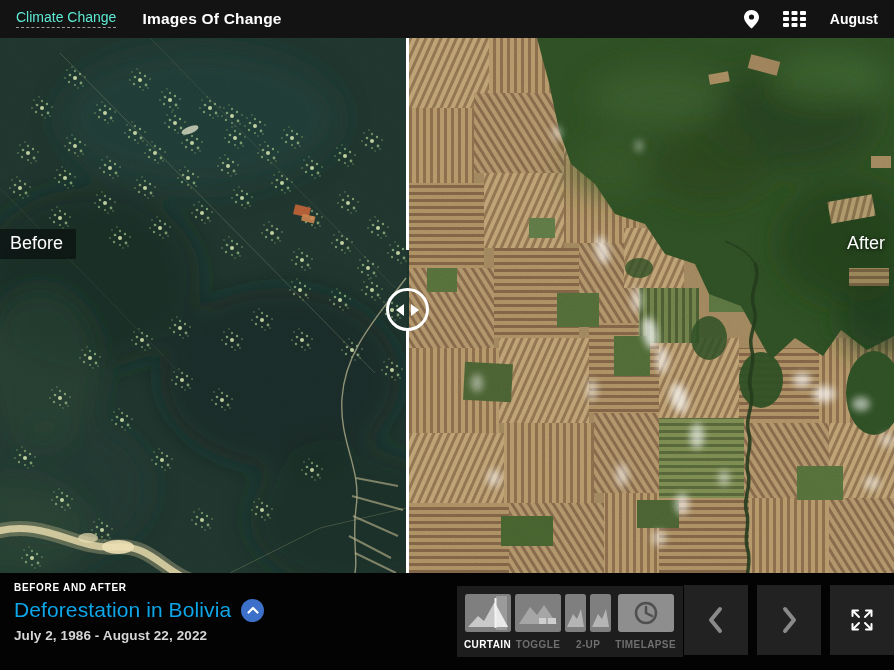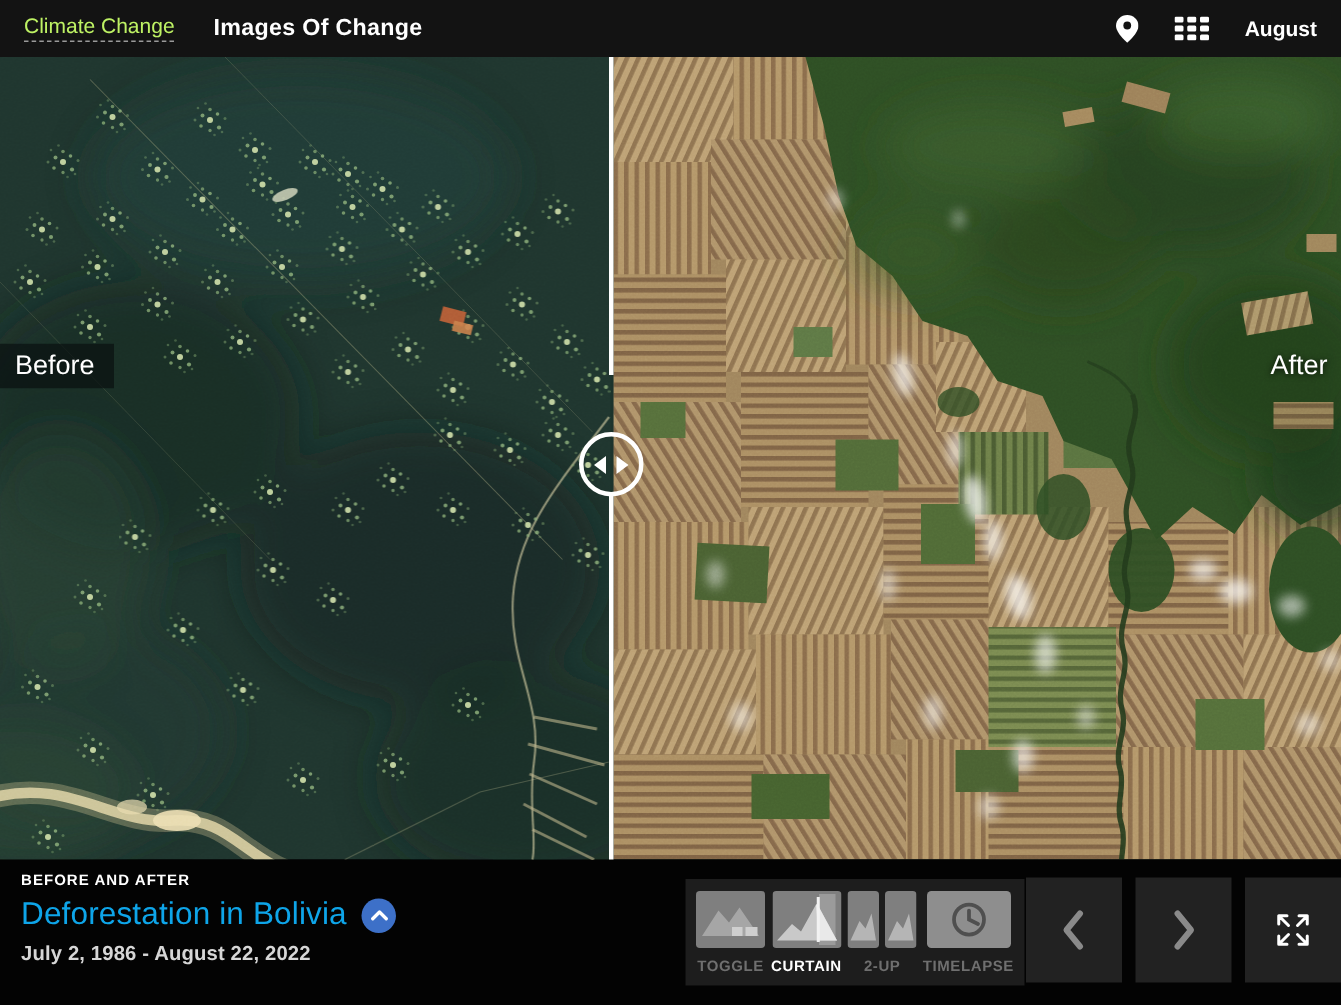--- a/index.html
+++ b/index.html
@@ -2,21 +2,21 @@
 <html><head>
 <meta charset="utf-8">
 <style>
   html,body{margin:0;padding:0;background:#000;}
   body{width:894px;height:670px;position:relative;overflow:hidden;
        font-family:"Liberation Sans",sans-serif;-webkit-font-smoothing:antialiased;}
 
   
   .header{position:absolute;top:0;left:0;width:894px;height:38px;background:#131313;
           display:flex;align-items:center;z-index:10;box-sizing:border-box;padding:0 16px;}
-  .site-link{color:#bef264;font-size:14px;line-height:1;padding-bottom:3px;
+  .site-link{color:#5eead4;font-size:14px;line-height:1;padding-bottom:3px;
              border-bottom:1px dashed #9a9a9a;cursor:pointer;}
   .app-title{color:#fff;font-weight:bold;font-size:15.5px;margin-left:26px;letter-spacing:.2px;}
   .header-right{margin-left:auto;display:flex;align-items:center;gap:24px;}
   .icon-btn{display:flex;align-items:center;justify-content:center;cursor:pointer;}
   .about-link{color:#fff;font-size:14px;font-weight:600;cursor:pointer;}
 
   
   .viewer{position:absolute;top:38px;left:0;width:894px;height:535px;overflow:hidden;background:#1c332c;}
   .sat{position:absolute;top:0;display:block;}
   .sat.before{left:0;}
@@ -370,42 +370,42 @@
       <span class="collapse-btn">
         <svg width="12" height="8" viewBox="0 0 12 8">
             <polyline points="1.5,6.5 6,2 10.5,6.5" stroke="#fff" stroke-width="2.2" fill="none" stroke-linecap="round" stroke-linejoin="round"></polyline>
           </svg>
       </span>
     </div>
     <div class="date">July 2, 1986 - August 22, 2022</div>
   </div>
 
   <div class="modes">
-    <div class="mode">
-      <span class="mode-icon">
-        <svg width="46" height="38" viewBox="0 0 46 38">
-            <rect width="46" height="38" rx="2.5" fill="#7f7f7f"></rect>
-            <path d="M4,30 L15,13 L22,21 L29,11 L42,30 Z" fill="#a6a6a6"></path>
-            <rect x="24" y="24" width="7" height="6" fill="#cfcfcf"></rect>
-            <rect x="33" y="24" width="8" height="6" fill="#cfcfcf"></rect>
-          </svg>
-      </span>
-      <span class="mode-label">TOGGLE</span>
-    </div>
     <div class="mode active">
       <span class="mode-icon">
         <svg width="46" height="38" viewBox="0 0 46 38">
             <rect width="46" height="38" rx="2.5" fill="#7f7f7f"></rect>
             <rect x="31" y="2" width="11" height="34" fill="#9b9b9b"></rect>
             <path d="M3,33 L13,22 L19,27 L29,9 L30,9 L43,33 Z" fill="#c9c9c9"></path>
             <path d="M29,9 L30,9 L43,33 L31,33 Z" fill="#e9e9e9"></path>
             <rect x="29.5" y="4" width="2" height="30" fill="#f2f2f2"></rect>
           </svg>
       </span>
       <span class="mode-label">CURTAIN</span>
+    </div>
+    <div class="mode">
+      <span class="mode-icon">
+        <svg width="46" height="38" viewBox="0 0 46 38">
+            <rect width="46" height="38" rx="2.5" fill="#7f7f7f"></rect>
+            <path d="M4,30 L15,13 L22,21 L29,11 L42,30 Z" fill="#a6a6a6"></path>
+            <rect x="24" y="24" width="7" height="6" fill="#cfcfcf"></rect>
+            <rect x="33" y="24" width="8" height="6" fill="#cfcfcf"></rect>
+          </svg>
+      </span>
+      <span class="mode-label">TOGGLE</span>
     </div>
     <div class="mode">
       <span class="mode-icon">
         <svg width="46" height="38" viewBox="0 0 46 38">
             <rect width="21" height="38" rx="2.5" fill="#7f7f7f"></rect>
             <path d="M2,33 L8,20 L12,25 L16,15 L19,33 Z" fill="#b5b5b5"></path>
             <rect x="25" width="21" height="38" rx="2.5" fill="#7f7f7f"></rect>
             <path d="M27,33 L33,20 L37,25 L41,15 L44,33 Z" fill="#b5b5b5"></path>
           </svg>
       </span>

